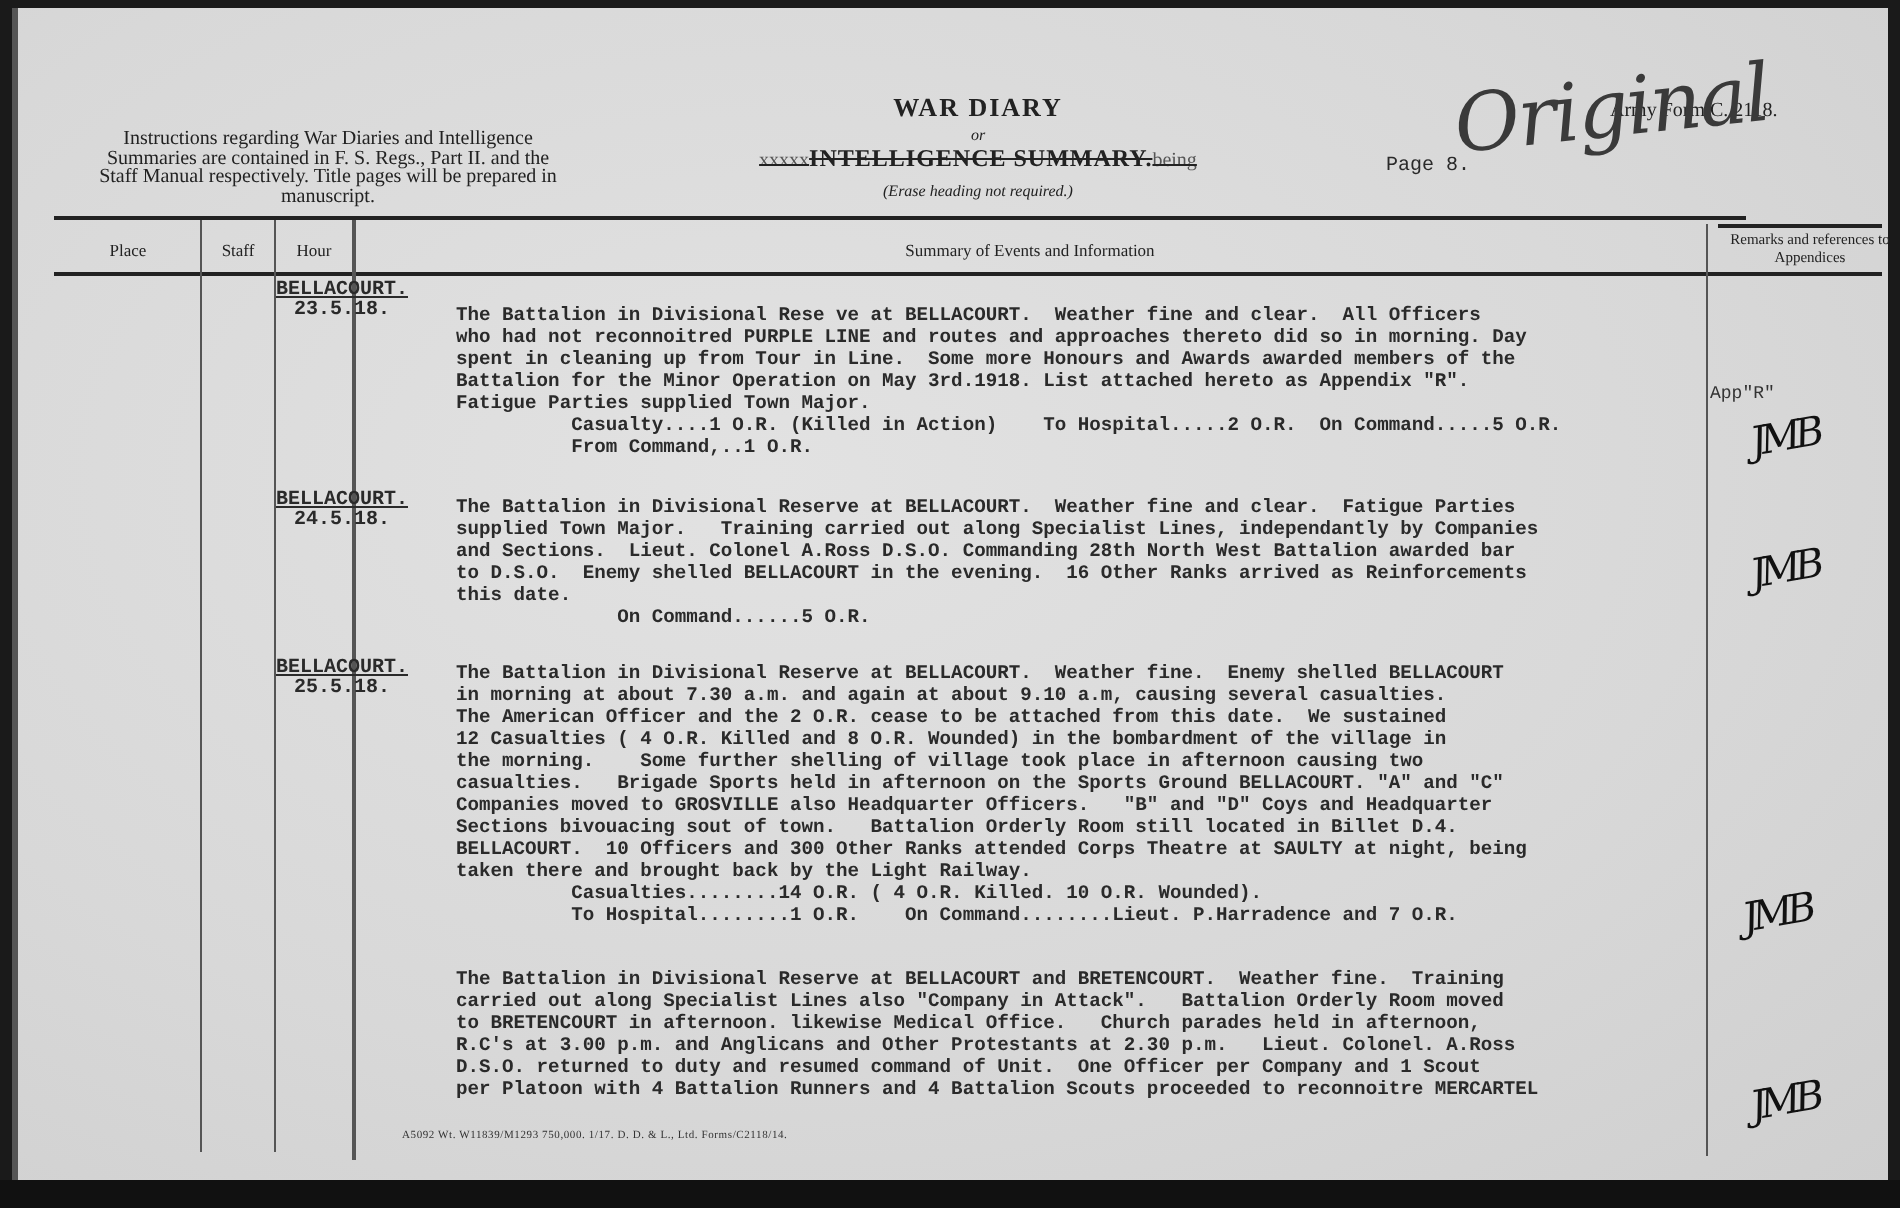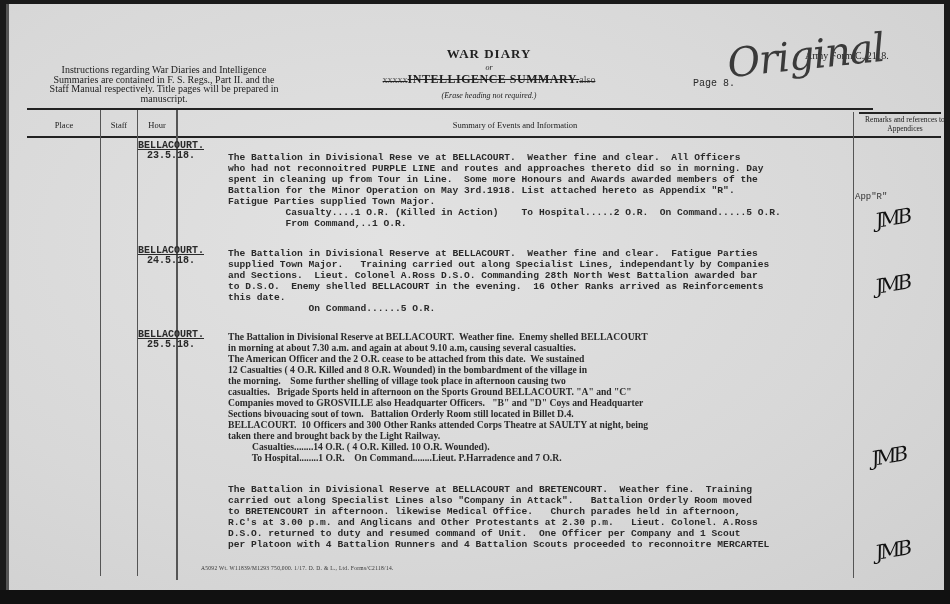--- a/index.html
+++ b/index.html
@@ -65,21 +65,21 @@
 </head>
 <body>
 
 <div class="page">
   <div class="instructions serif">Instructions regarding War Diaries and Intelligence Summaries are contained in F. S. Regs., Part II. and the Staff Manual respectively. Title pages will be prepared in manuscript.</div>
 
   <div class="title-block serif">
     <div class="war-diary">WAR DIARY</div>
     <div class="or">or</div>
     <div class="intel">
-      <span class="x">xxxxx</span><span>INTELLIGENCE SUMMARY.</span><span class="x">also</span>
+      <span class="x">xxxxx</span><span>INTELLIGENCE SUMMARY.</span><span class="x">being</span>
     </div>
     <div class="erase">(Erase heading not required.)</div>
   </div>
 
   <div class="page-no mono">Page 8.</div>
   <div class="army-form serif">Army Form C. 2118.</div>
   <div class="original">Original</div>
 
   <div class="hline" style="left:18px; top:104px; width:846px;"></div>
   <div class="hline" style="left:850px; top:108px; width:82px;"></div>
@@ -119,21 +119,21 @@
 and Sections.  Lieut. Colonel A.Ross D.S.O. Commanding 28th North West Battalion awarded bar
 to D.S.O.  Enemy shelled BELLACOURT in the evening.  16 Other Ranks arrived as Reinforcements
 this date.
               On Command......5 O.R.</div>
   <div class="initials" style="left:866px; top:268px;">JMB</div>
 
   <div class="place mono" style="left:70px; top:326px;">
     <div class="loc">BELLACOURT.</div>
     <div>25.5.18.</div>
   </div>
-  <div class="entry mono" style="top:327px;font-family:Liberation Serif, serif;">The Battalion in Divisional Reserve at BELLACOURT.  Weather fine.  Enemy shelled BELLACOURT
+  <div class="entry mono" style="top:327px;">The Battalion in Divisional Reserve at BELLACOURT.  Weather fine.  Enemy shelled BELLACOURT
 in morning at about 7.30 a.m. and again at about 9.10 a.m, causing several casualties.
 The American Officer and the 2 O.R. cease to be attached from this date.  We sustained
 12 Casualties ( 4 O.R. Killed and 8 O.R. Wounded) in the bombardment of the village in
 the morning.    Some further shelling of village took place in afternoon causing two
 casualties.   Brigade Sports held in afternoon on the Sports Ground BELLACOURT. "A" and "C"
 Companies moved to GROSVILLE also Headquarter Officers.   "B" and "D" Coys and Headquarter
 Sections bivouacing sout of town.   Battalion Orderly Room still located in Billet D.4.
 BELLACOURT.  10 Officers and 300 Other Ranks attended Corps Theatre at SAULTY at night, being
 taken there and brought back by the Light Railway.
           Casualties........14 O.R. ( 4 O.R. Killed. 10 O.R. Wounded).

